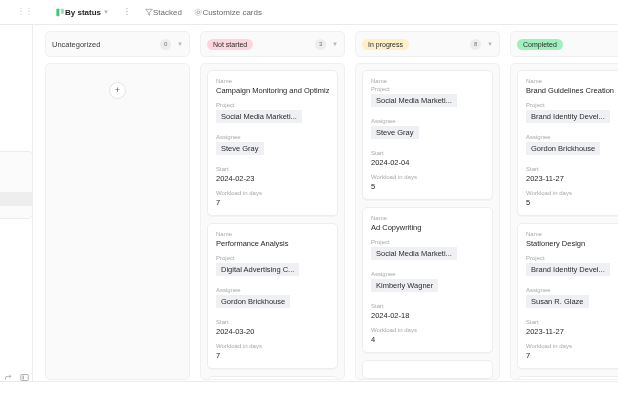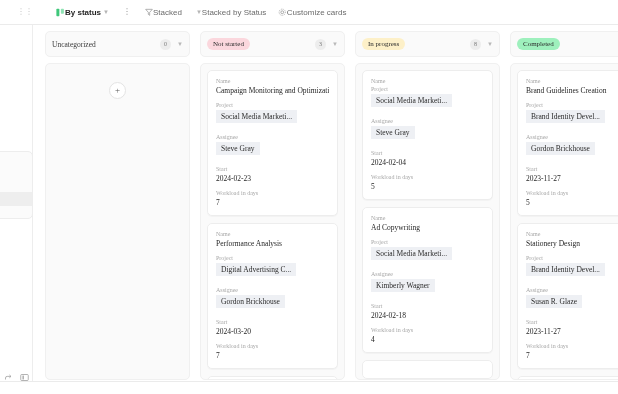--- a/index.html
+++ b/index.html
@@ -67,21 +67,21 @@
   
   .board {
     position: absolute; left: 33px; top: 25px;
     width: 585px; height: 356px;
     background: #ffffff;
     display: flex;
     padding: 6px 0 0 12px;
     gap: 10px;
     overflow: hidden;
   }
-  .column { width: 145px; flex: 0 0 145px; position: relative; font-family: Liberation Serif, serif; }
+  .column { width: 145px; flex: 0 0 145px; position: relative; }
 
   .col-head {
     height: 26px;
     background: #fafafa;
     border: 1px solid #f0f0f0;
     border-radius: 5px;
     display: flex; align-items: center;
     padding: 0 6px;
     margin-bottom: 6px;
   }
@@ -180,24 +180,20 @@
     <span class="tb-icon">
       <svg width="8" height="8" viewBox="0 0 12 12">
         <path d="M1 2h10L7 6.5V11L5 9.6V6.5z" fill="none" stroke="#8d8d8d" stroke-width="1"></path>
       </svg>
     </span>
     <span>Stacked</span>
   </div>
 
 
 
-  <div class="tb-item">
-    <span class="chev">▼</span>
-    <span>Stacked by Status</span>
-  </div>
 
   <div class="tb-item">
     <span class="tb-icon">
       <svg width="8.5" height="8.5" viewBox="0 0 12 12">
         <circle cx="6" cy="6" r="2" fill="none" stroke="#8d8d8d" stroke-width="1"></circle>
         <circle cx="6" cy="6" r="4.4" fill="none" stroke="#8d8d8d" stroke-width="1" stroke-dasharray="1.3 1.3"></circle>
       </svg>
     </span>
     <span>Customize cards</span>
   </div>

